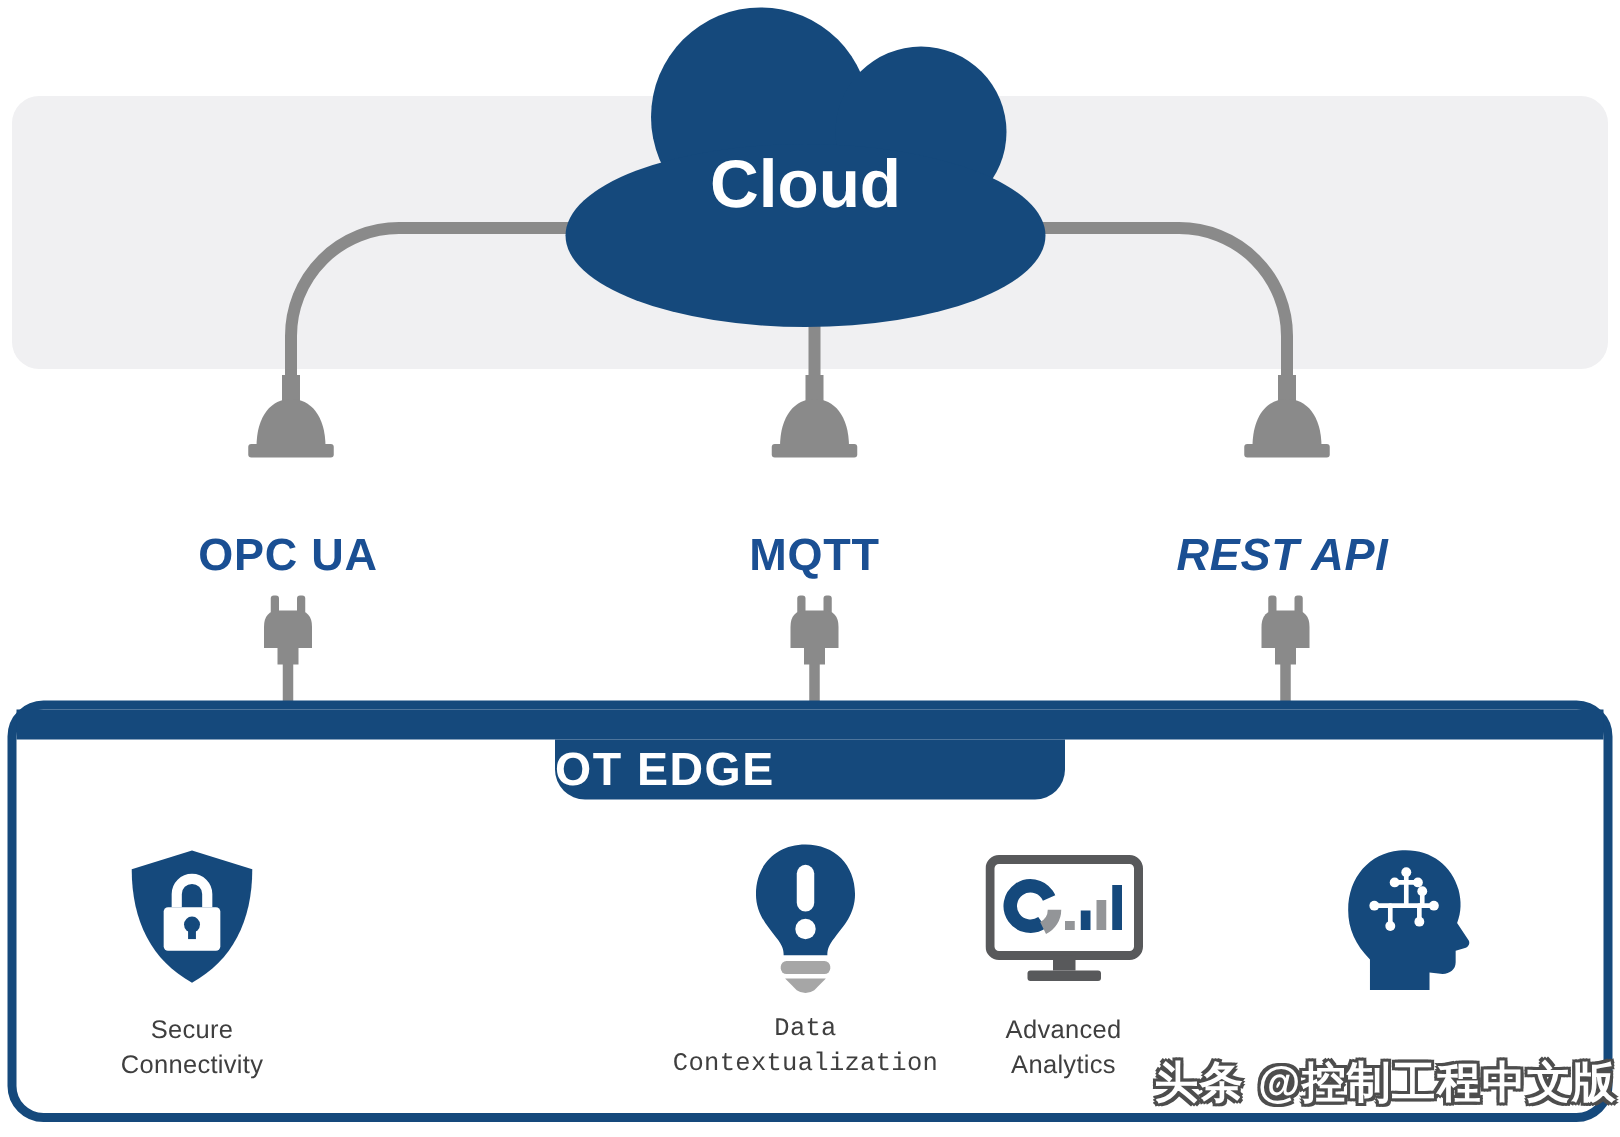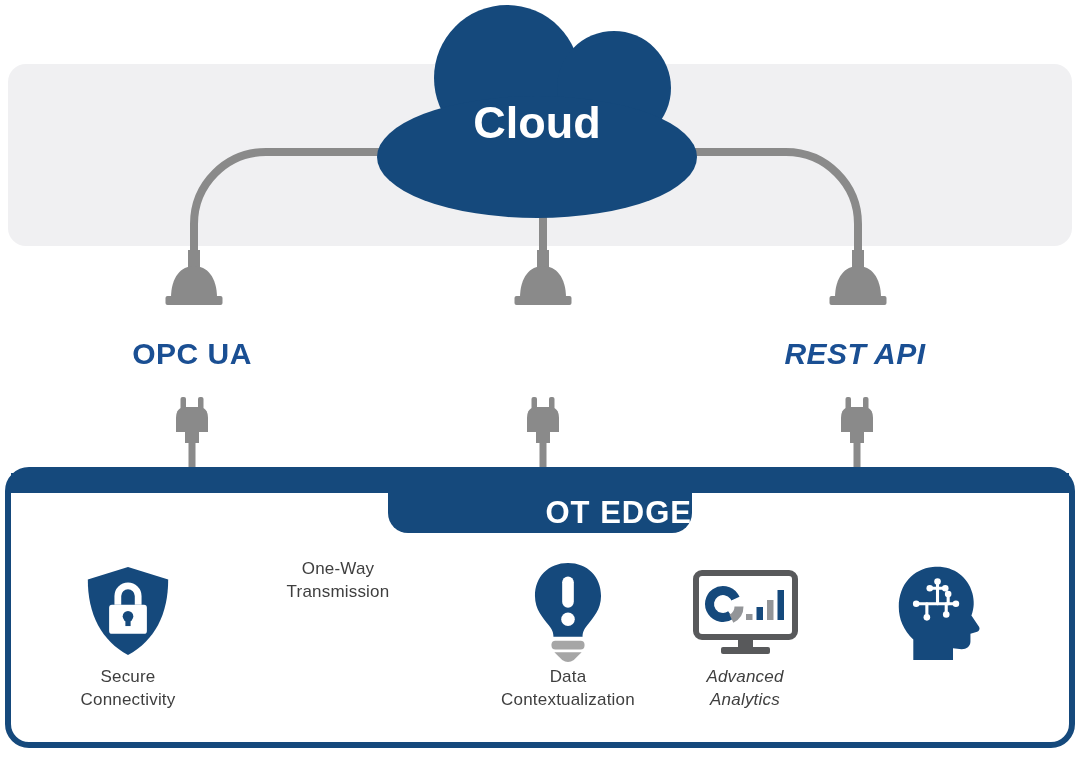--- a/index.html
+++ b/index.html
@@ -6,42 +6,42 @@
   .canvas{
     position:relative;width:1080px;height:758px;background:#fff;overflow:hidden;
     font-family:"Liberation Sans","DejaVu Sans",sans-serif;
   }
   .band{
     position:absolute;left:8px;top:64px;width:1064px;height:182px;
     background:#f0f0f2;border-radius:18px;
   }
   svg.diagram{position:absolute;left:0;top:0;width:1080px;height:758px;}
   .proto{
-    position:absolute;top:337px;width:200px;text-align:center;
+    position:absolute;top:354px;width:200px;text-align:center;
     font-size:30px;font-weight:bold;color:#1a4f93;letter-spacing:0.5px;
   }
   .proto.p0{left:92px;} .proto.p1{left:443px;} .proto.p2{left:755px;font-style:italic;}
   .edge-box{
     position:absolute;left:5px;top:467px;width:1070px;height:281px;
     box-sizing:border-box;background:#fff;border:6px solid #15497c;border-radius:24px;
   }
   .edge-topbar{position:absolute;top:0;left:0;right:0;height:20px;background:#15497c;}
   .edge-tab{
     position:absolute;top:20px;left:50%;transform:translateX(-50%);
-    width:304px;height:40px;background:#15497c;border-radius:0 0 20px 20px;
-    display:flex;align-items:center;justify-content:flex-end;
+    width:340px;height:40px;background:#15497c;border-radius:0 0 20px 20px;
+    display:flex;align-items:center;justify-content:flex-start;
   }
   .edge-title{color:#fff;font-size:31px;font-weight:bold;letter-spacing:1px;line-height:36px;}
   .feature{position:absolute;top:558px;width:190px;text-align:center;}
   .feature .icon-box{height:108px;display:flex;align-items:center;justify-content:center;}
   .f-label{
-    font-size:17px;line-height:22.5px;color:#3f3f3f;
+    margin-top:10px;font-size:17px;line-height:22.5px;color:#3f3f3f;
     white-space:pre-line;letter-spacing:0.2px;
   }
-  .f0{left:33px;} .f1{left:243px;} .f2{left:473px;} .f3{left:650px;font-style:italic;} .f4{left:843px;}
+  .f0{left:33px;} .f1{left:243px;} .f2{left:442px;font-family:Liberation Mono, monospace;} .f3{left:614px;} .f4{left:843px;}
   .watermark{
     position:absolute;right:2px;top:702px;font-size:29px;font-weight:bold;color:#fff;
     letter-spacing:1px;
     text-shadow:-2px -2px 0 #4d4d4d,2px -2px 0 #4d4d4d,-2px 2px 0 #4d4d4d,
                  2px 2px 0 #4d4d4d,0 2px 0 #4d4d4d,2px 0 0 #4d4d4d,
                  0 -2px 0 #4d4d4d,-2px 0 0 #4d4d4d;
   }
 </style>
 </head>
 <body>
@@ -82,20 +82,21 @@
 
     <g fill="#15497c">
       <circle cx="507" cy="78" r="73"></circle>
       <circle cx="614" cy="88" r="57"></circle>
       <ellipse cx="537" cy="157" rx="160" ry="61"></ellipse>
       <text x="537" y="138" text-anchor="middle" font-size="45" font-weight="bold" fill="#ffffff">Cloud</text>
     </g>
   </svg>
 
   <div class="proto p0">OPC UA</div>
+  <div class="proto p1">MQTT</div>
   <div class="proto p2">REST API</div>
 
   <div class="edge-box">
     <div class="edge-topbar"></div>
     <div class="edge-tab">
       <span class="edge-title">OT EDGE</span>
     </div>
   </div>
 
   <div class="feature f0">
@@ -106,22 +107,20 @@
         <rect x="28" y="42" width="39" height="30" rx="3" fill="#ffffff"></rect>
         <circle cx="47.5" cy="54" r="5.5" fill="#15497c"></circle>
         <rect x="44.8" y="54" width="5.4" height="10" fill="#15497c"></rect>
       </svg>
     </div>
     <div class="f-label">Secure
 Connectivity</div>
   </div>
 
   <div class="feature f1">
-    <div class="f-label">One-Way
-Transmission</div>
   </div>
 
   <div class="feature f2">
     <div class="icon-box">
       <svg width="78" height="102" viewBox="0 0 80 105">
         <path d="M40 2 C60 2 74 16 74 36 C74 50 66 58 60 66 C56 71 55 74 55 78 H25 C25 74 24 71 20 66 C14 58 6 50 6 36 C6 16 20 2 40 2 Z" fill="#15497c"></path>
         <rect x="34" y="16" width="12" height="32" rx="6" fill="#ffffff"></rect>
         <circle cx="40" cy="60" r="7" fill="#ffffff"></circle>
         <rect x="23" y="82" width="34" height="9" rx="4" fill="#a6a6a6"></rect>
         <path d="M26 94 H54 L46 102 Q40 106 34 102 Z" fill="#a6a6a6"></path>
@@ -168,14 +167,15 @@
           <circle cx="39" cy="25" r="3.4"></circle>
           <circle cx="55" cy="25" r="3.4"></circle>
           <circle cx="36" cy="55" r="3.4"></circle>
           <circle cx="58" cy="31" r="3.4"></circle>
           <circle cx="56" cy="52" r="3.4"></circle>
         </g>
       </svg>
     </div>
   </div>
 
+  <div class="watermark">头条 @控制工程中文版</div>
 
 </div>
 
 </body></html>

